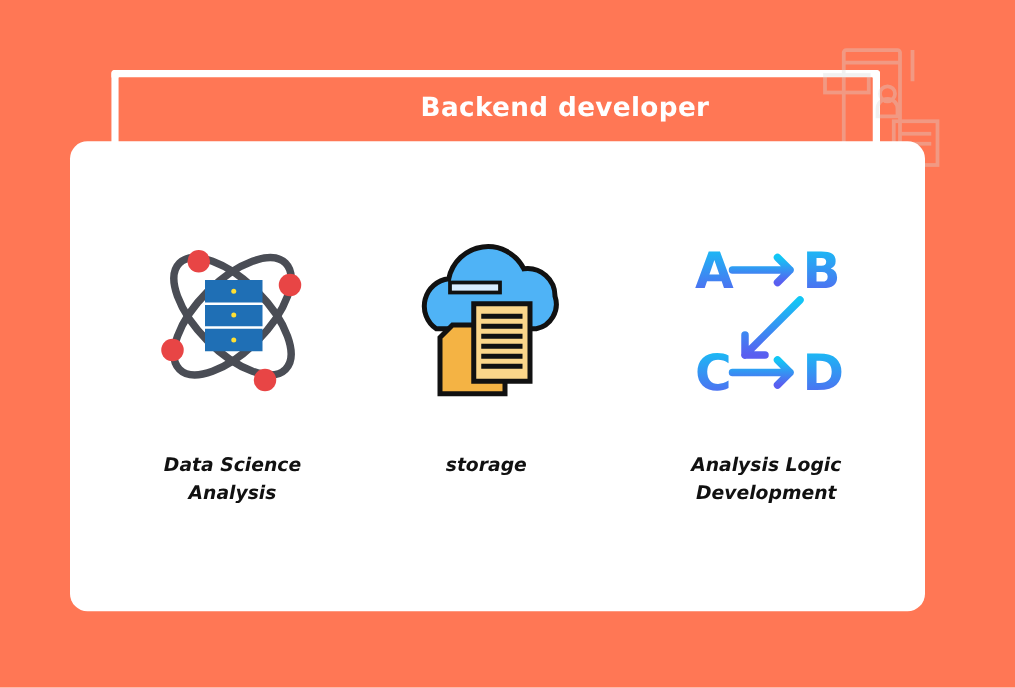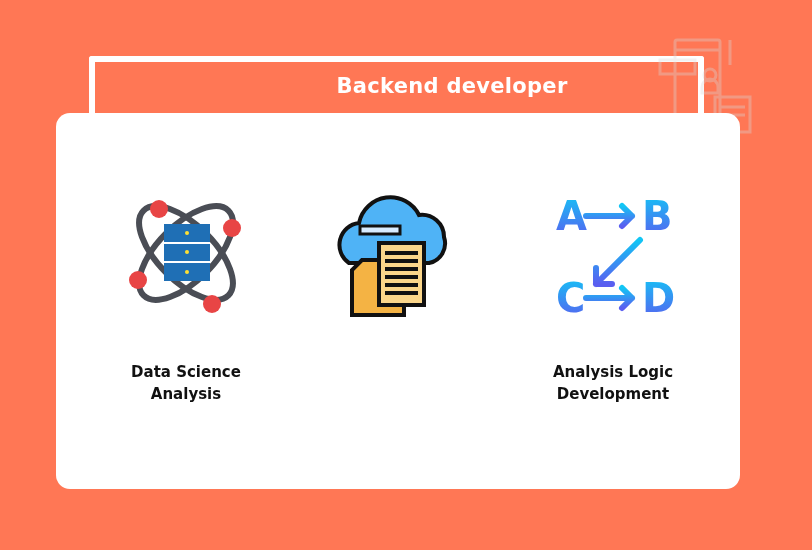--- a/index.html
+++ b/index.html
@@ -24,21 +24,21 @@
     opacity: 0.35;
   }
   .card {
     position: absolute; left: 56px; top: 113px; width: 684px; height: 376px;
     background: #ffffff; border-radius: 14px;
   }
   .item { position: absolute; top: 0; width: 200px; text-align: center; }
   .item .icon { position: absolute; top: 75px; left: 35px; width: 130px; height: 130px; }
   .item .label {
     position: absolute; top: 248px; left: 0; width: 200px;
-    font-weight: bold; font-size: 15px; line-height: 22px; color: #111111;
+    font-weight: bold; font-size: 15px; line-height: 22px; color: #111111; font-style: italic;
   }
   .item .label span { display: block; }
 </style>
 </head>
 <body>
 
 <div class="frame"></div>
 <div class="title">Backend developer</div>
 
 <svg class="deco" viewBox="0 0 100 110" fill="none" stroke="#d9d9d9" stroke-width="3">
@@ -86,20 +86,21 @@
       <g stroke="#111" stroke-width="4">
         <line x1="61" y1="65" x2="94" y2="65"></line>
           <line x1="61" y1="73" x2="94" y2="73"></line>
         <line x1="61" y1="81" x2="94" y2="81"></line>
           <line x1="61" y1="89" x2="94" y2="89"></line>
         <line x1="61" y1="97" x2="94" y2="97"></line>
           <line x1="61" y1="105" x2="94" y2="105"></line>
       </g>
     </svg>
     <div class="label">
+      <span>storage</span>
     </div>
   </div>
 
   <div class="item" style="left:457px">
     <svg class="icon" viewBox="0 0 130 130">
       <defs>
         <linearGradient id="g" x1="0" y1="0" x2="0" y2="1">
           <stop offset="0" stop-color="#12c6f5"></stop>
             <stop offset="1" stop-color="#5a5ef0"></stop>
         </linearGradient>

